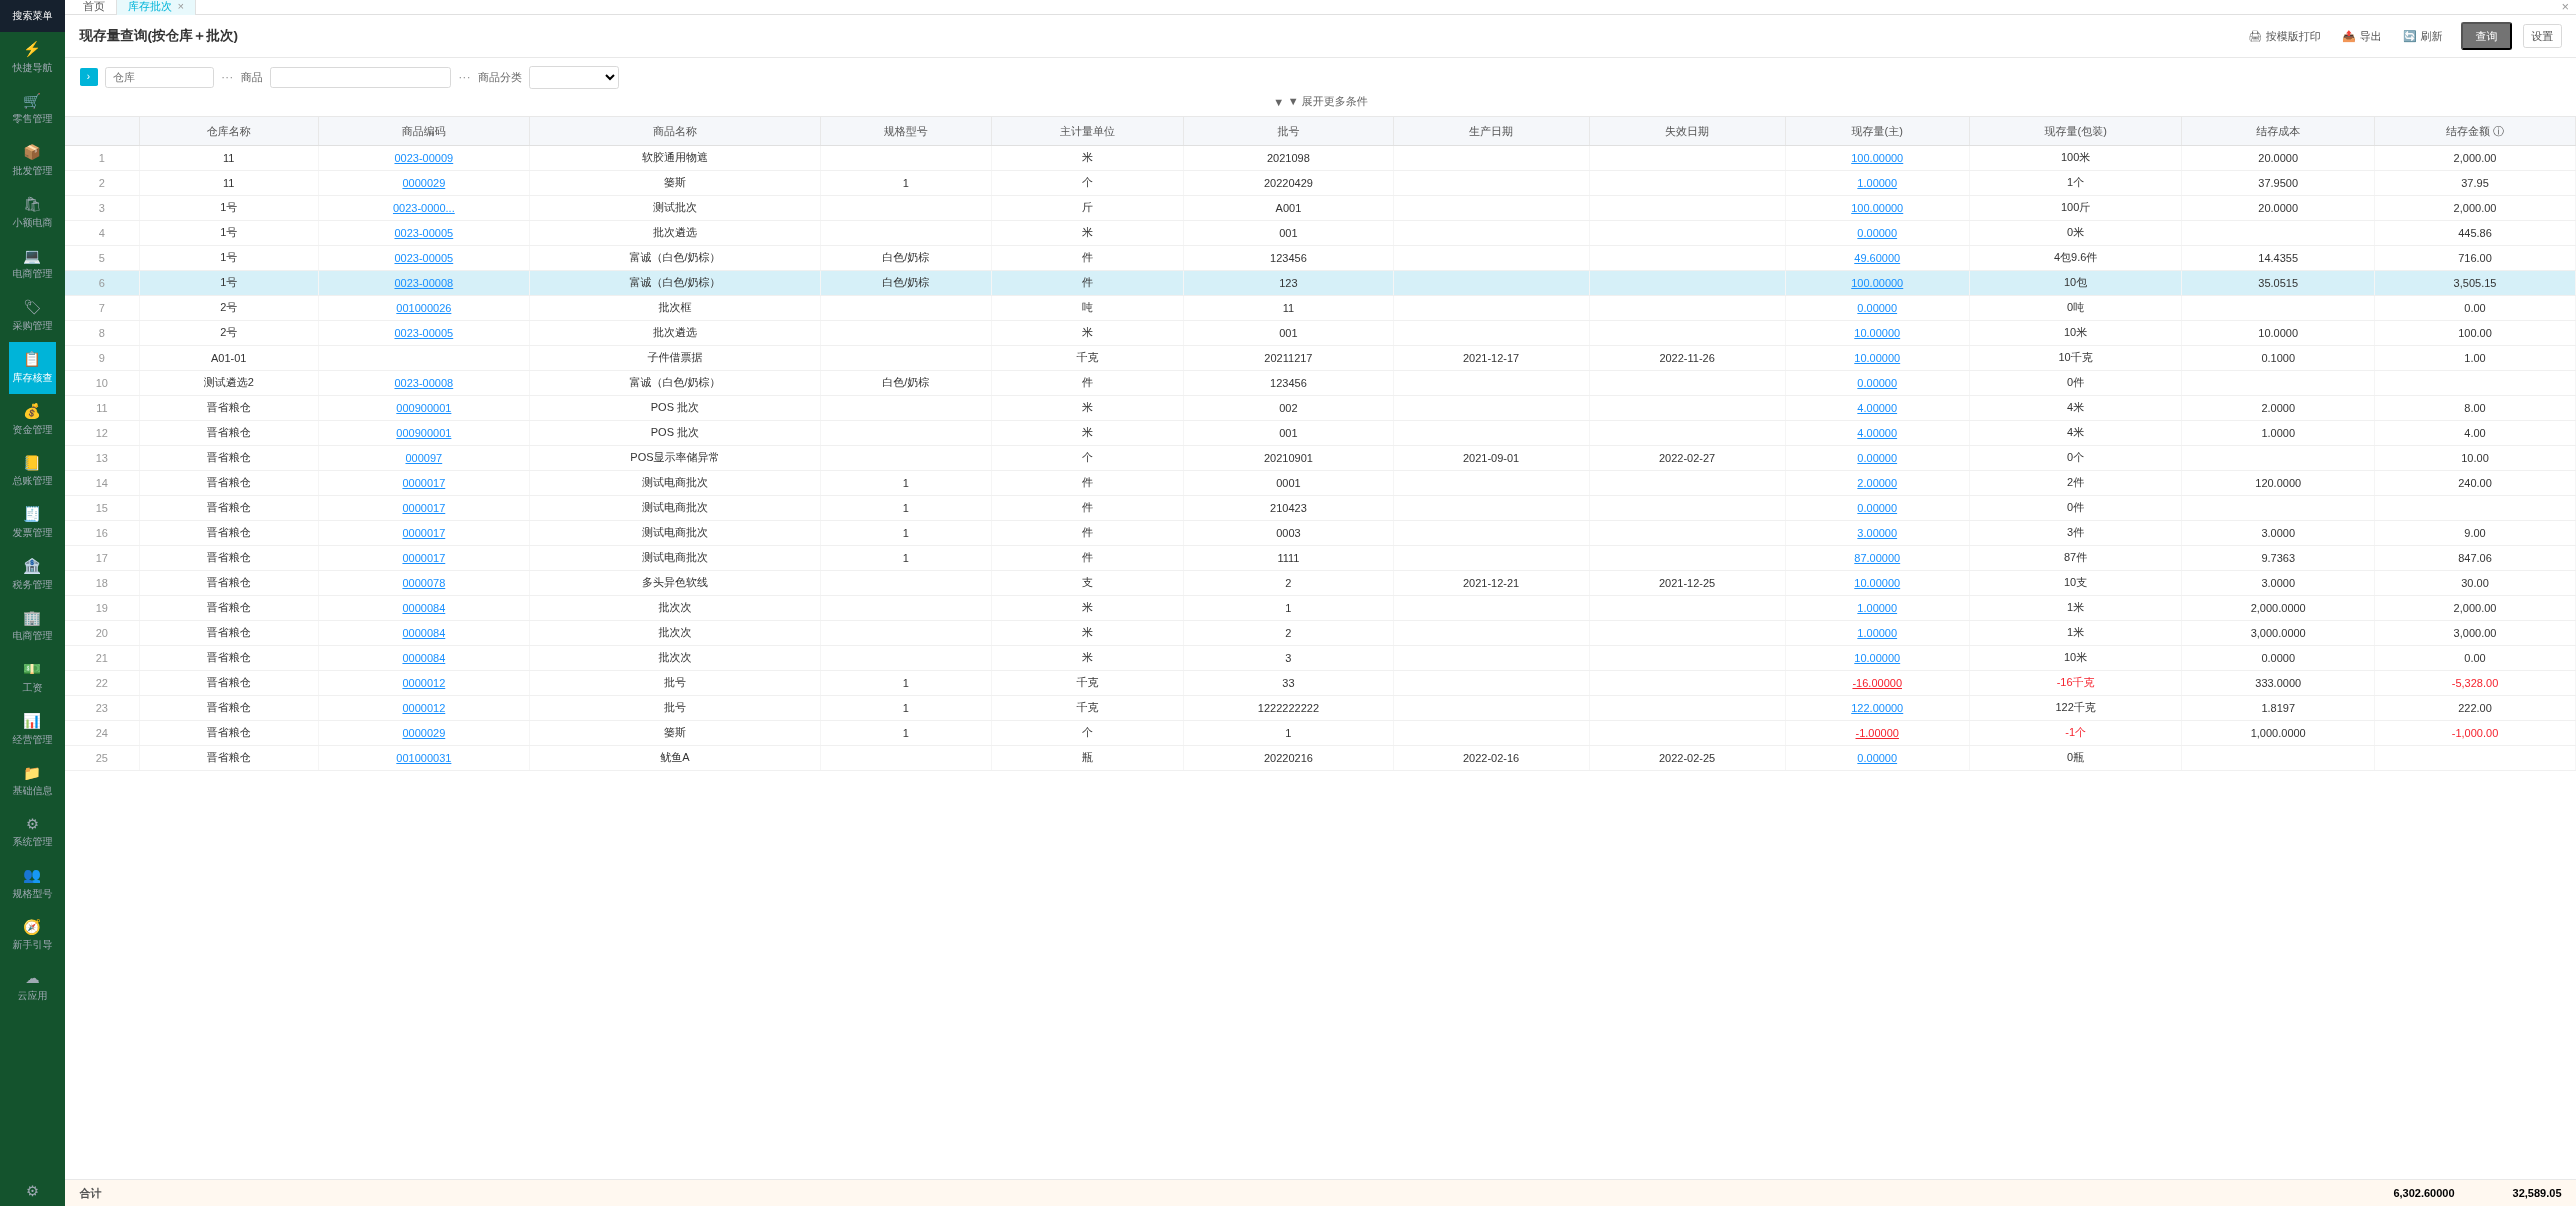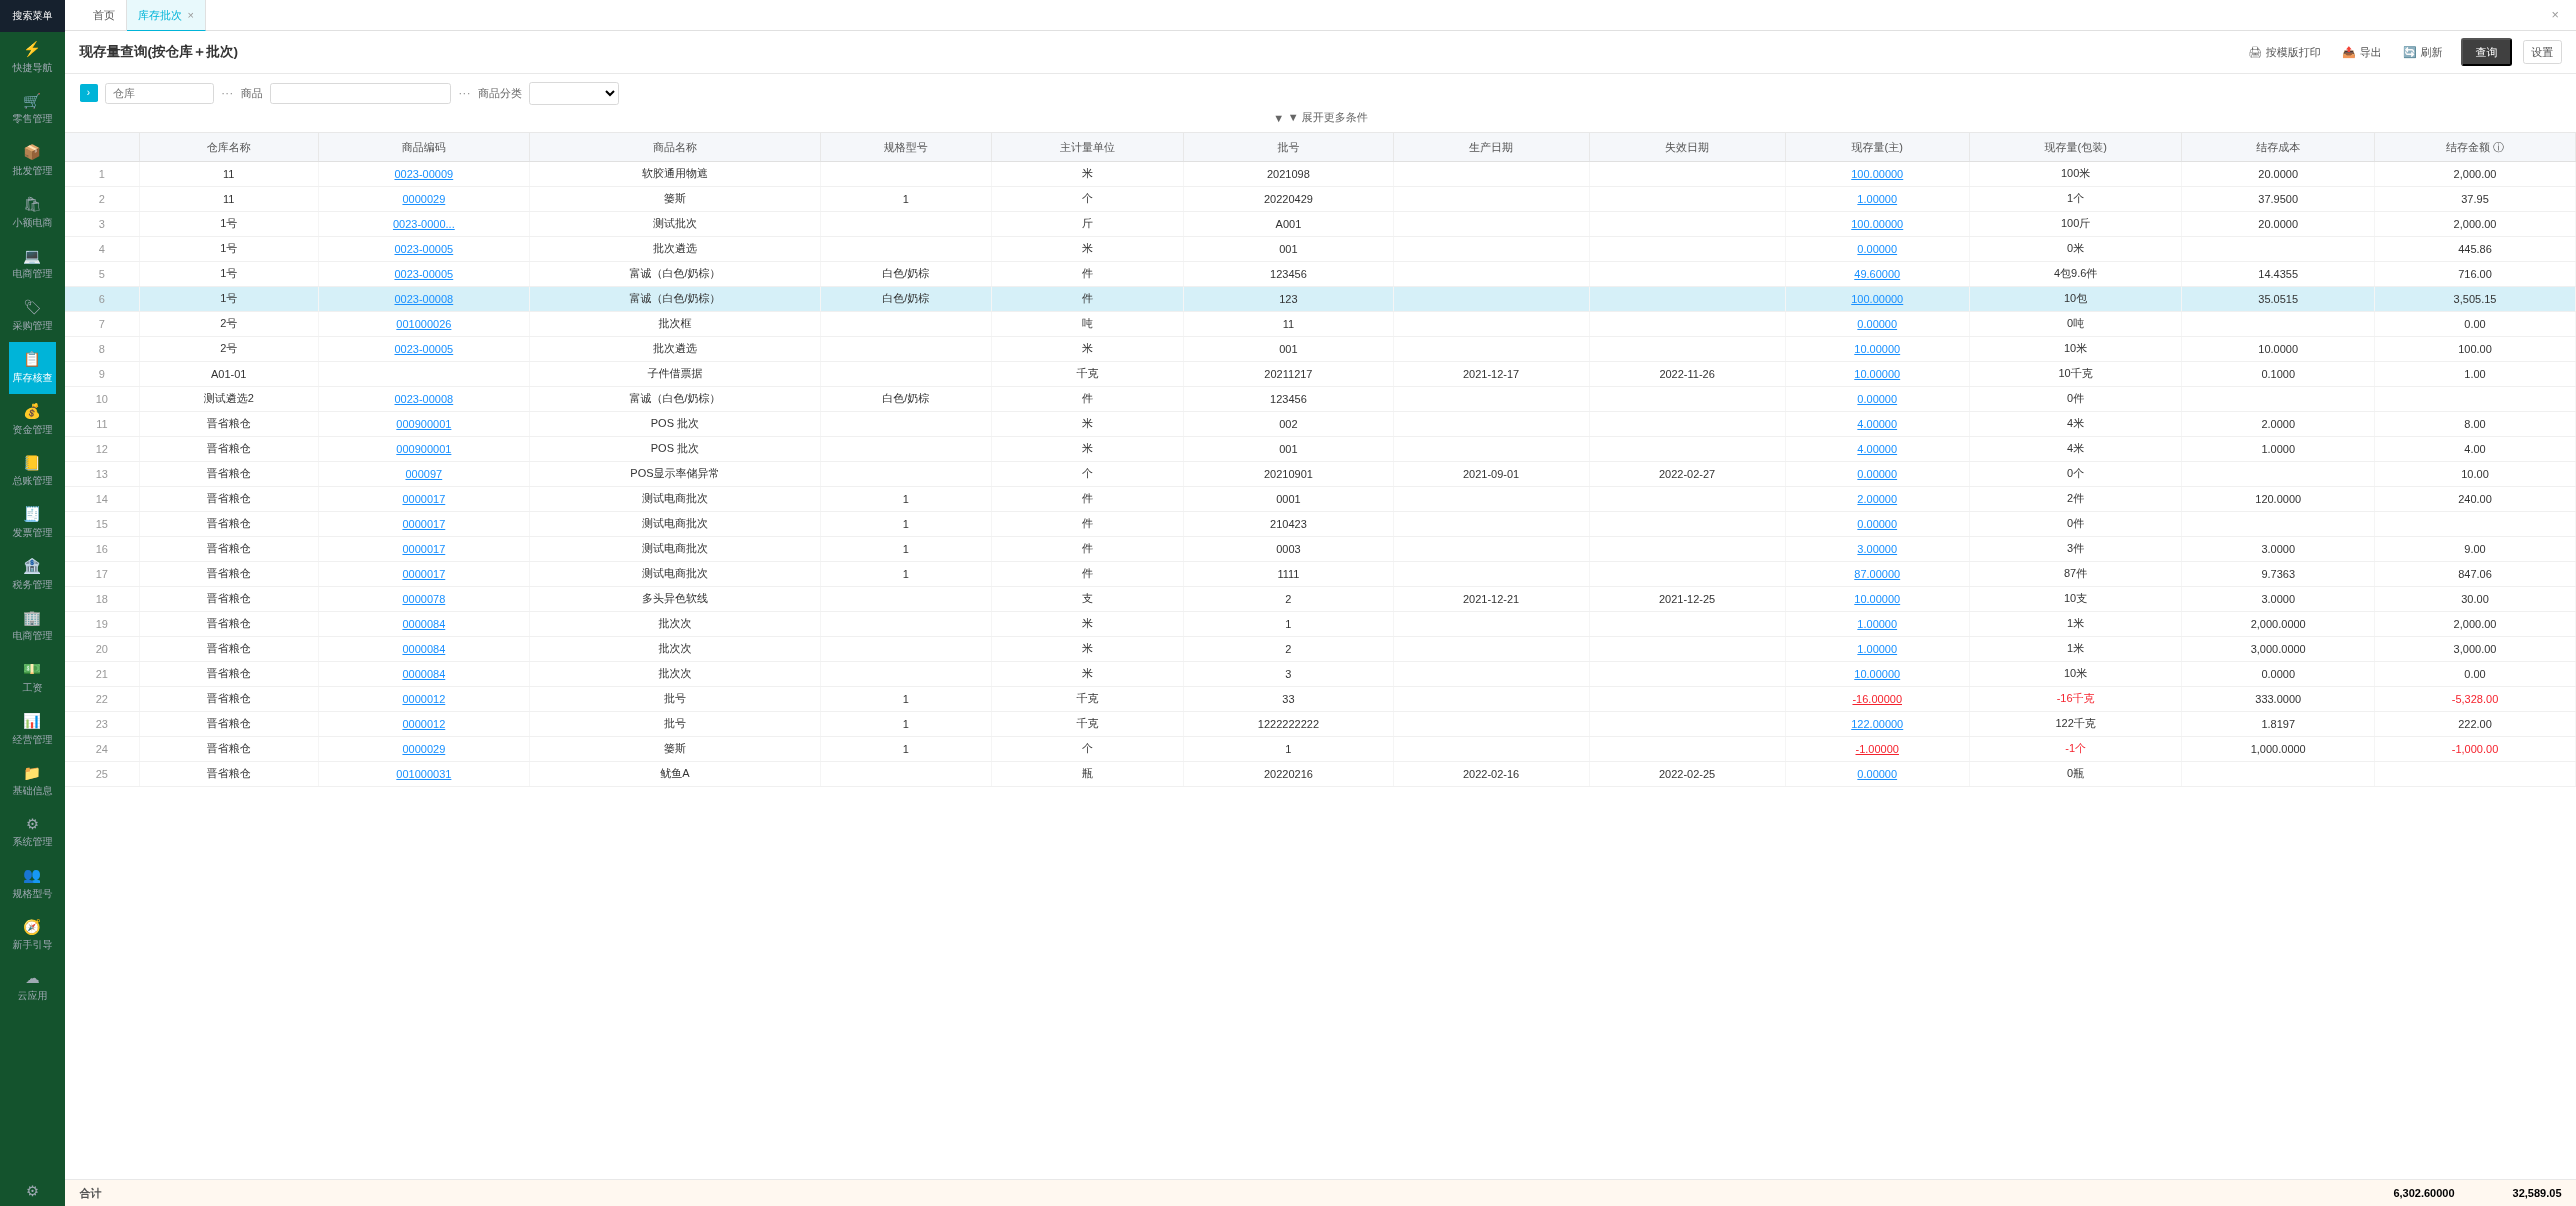--- a/index.html
+++ b/index.html
@@ -56,23 +56,24 @@
       flex-direction: column;
       overflow: hidden;
     }
 
     
     .top-tabs {
       background: #fff;
       border-bottom: 0.9px solid #e0e0e0;
       display: flex;
       align-items: center;
-      padding: 0 17px;
-      height: 31px;
+      padding: 0 7px;
+      height: 15px;
       flex-shrink: 0;
+      font-family: Liberation Mono, monospace;
     }
     .tab-item {
       padding: 0 11px;
       height: 31px;
       line-height: 31px;
       cursor: pointer;
       color: #555;
       font-size: 11px;
       border-right: 0.9px solid #e0e0e0;
     }
@@ -111,21 +112,21 @@
       display: flex;
       align-items: center;
       gap: 3.6px;
       color: #555;
       cursor: pointer;
       font-size: 11px;
       padding: 3.6px 7.2px;
       border-radius: 2.7px;
     }
     .header-btn-primary {
-      background: #404040;
+      background: #737373;
       color: #fff;
       padding: 4.5px 12.7px;
       border-radius: 2.7px;
       cursor: pointer;
       font-size: 11px;
     }
 
     
     .filter-area {
       background: #fff;

